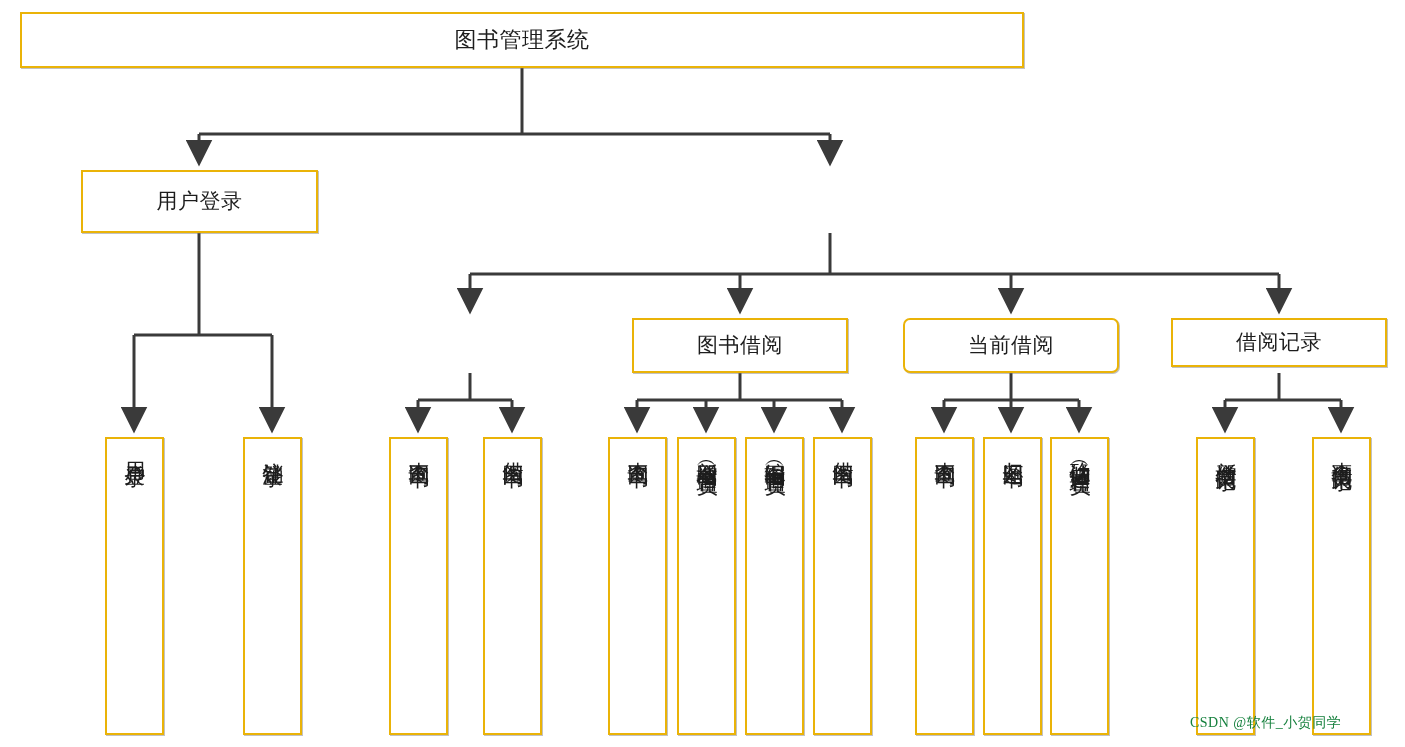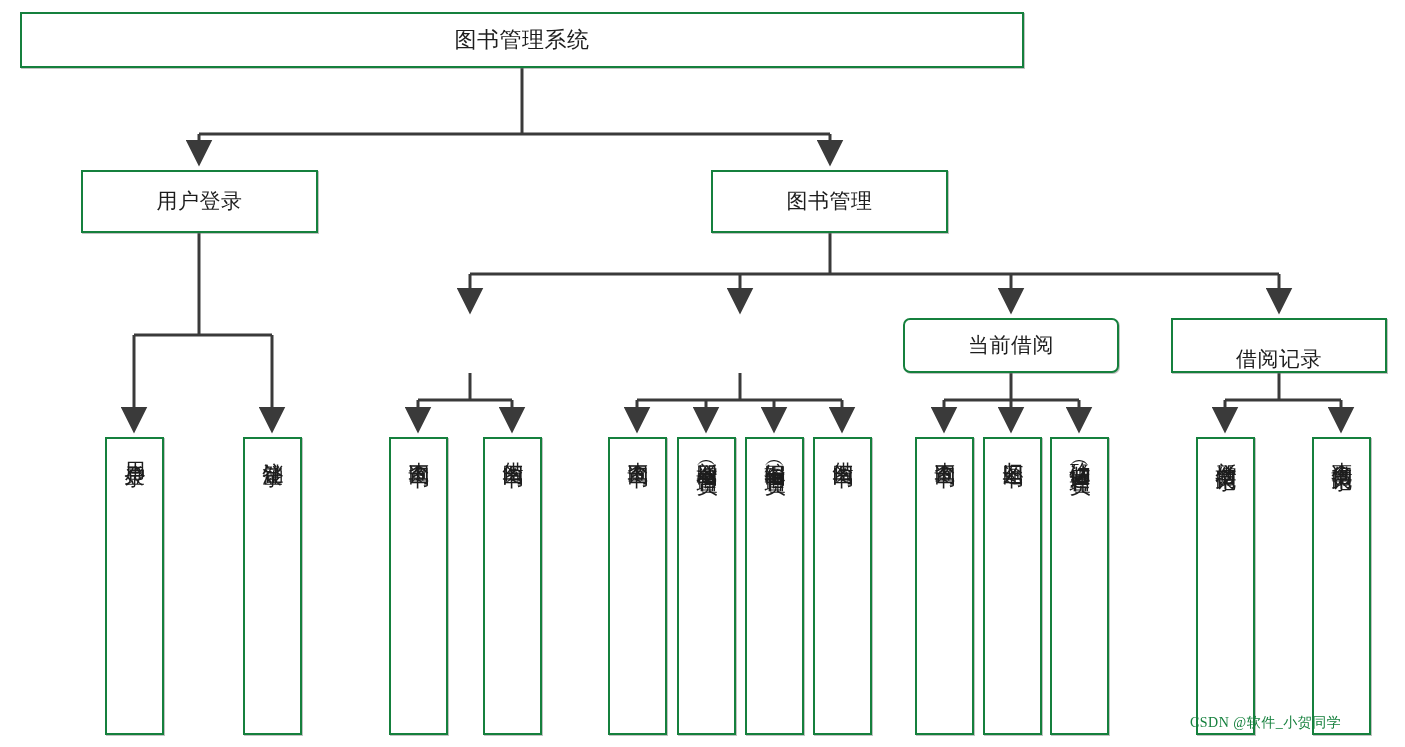--- a/index.html
+++ b/index.html
@@ -20,21 +20,21 @@
   #edges {
     position: absolute;
     left: 0;
     top: 0;
     width: 1405px;
     height: 747px;
   }
   .node {
     position: absolute;
     box-sizing: border-box;
-    border: 2px solid #15803d;
+    border: 2px solid #eab308;
     background: #ffffff;
     display: flex;
     align-items: center;
     justify-content: center;
     color: #1d1d1d;
     box-shadow: 1px 1px 0 rgba(120,120,120,0.45);
   }
   .node .label {
     letter-spacing: 0.5px;
   }
@@ -125,28 +125,28 @@
     </g>
   </svg>
 
   <div class="node horiz root" style="left: 20px; top: 12px; width: 1004px; height: 56px;">
     <span class="label">图书管理系统</span>
   </div>
 
   <div class="node horiz" style="left: 81px; top: 170px; width: 237px; height: 63px;">
     <span class="label">用户登录</span>
   </div>
-  <div class="node horiz" style="left: 711px; top: 170px; width: 237px; height: 63px;">
-    <span class="label">图书管理</span>
+
+  <div class="node horiz" style="left: 632px; top: 318px; width: 216px; height: 55px;">
+    <span class="label">图书借阅</span>
   </div>
-
   <div class="node horiz" style="left: 903px; top: 318px; width: 216px; height: 55px; border-radius: 7px;">
     <span class="label">当前借阅</span>
   </div>
-  <div class="node horiz" style="left: 1171px; top: 318px; width: 216px; height: 55px; align-items: flex-end;">
+  <div class="node horiz" style="left: 1171px; top: 318px; width: 216px; height: 49px;">
     <span class="label">借阅记录</span>
   </div>
 
   <div class="node vert" style="left: 105px; top: 437px; width: 59px; height: 298px;">
     <span class="label">用户登录</span>
   </div>
   <div class="node vert" style="left: 243px; top: 437px; width: 59px; height: 298px;">
     <span class="label">注销登录</span>
   </div>
 

